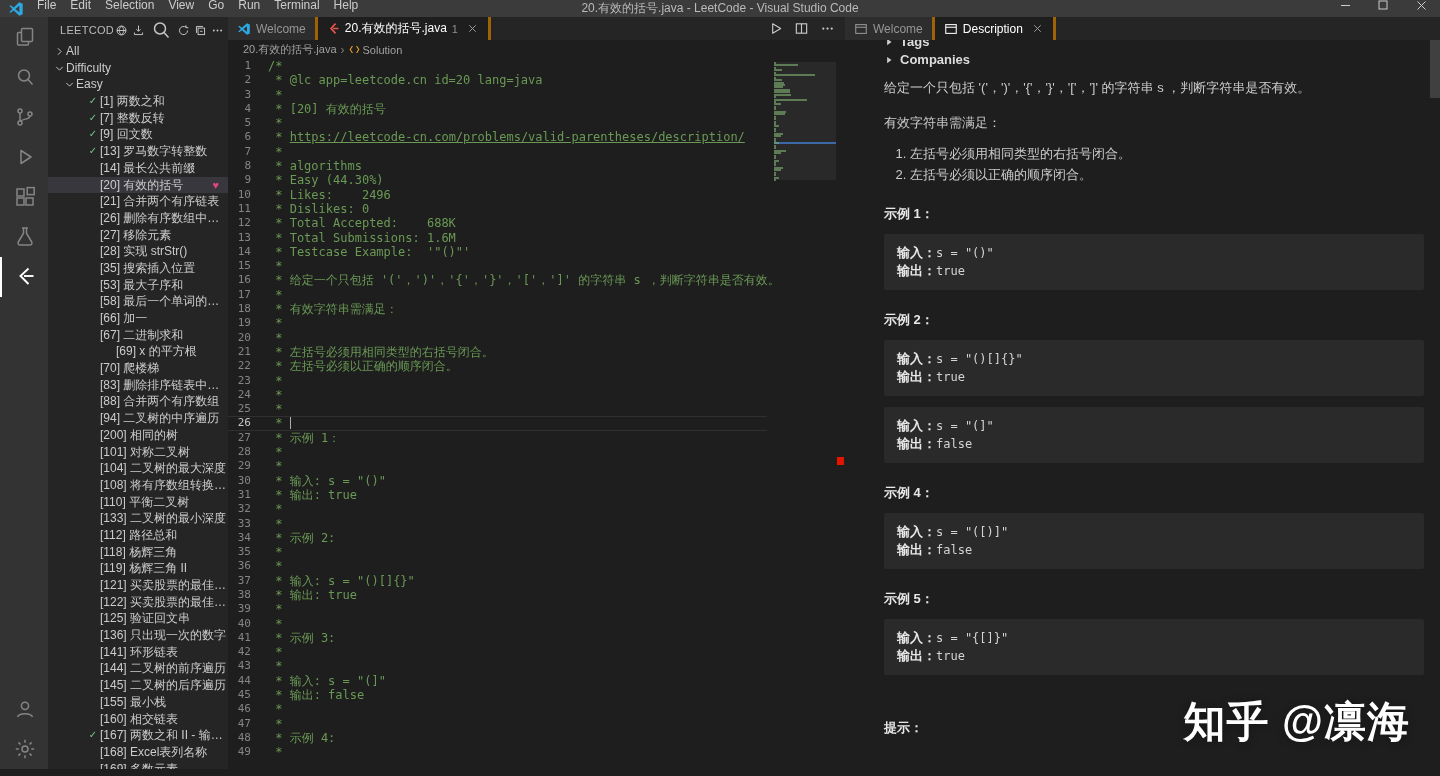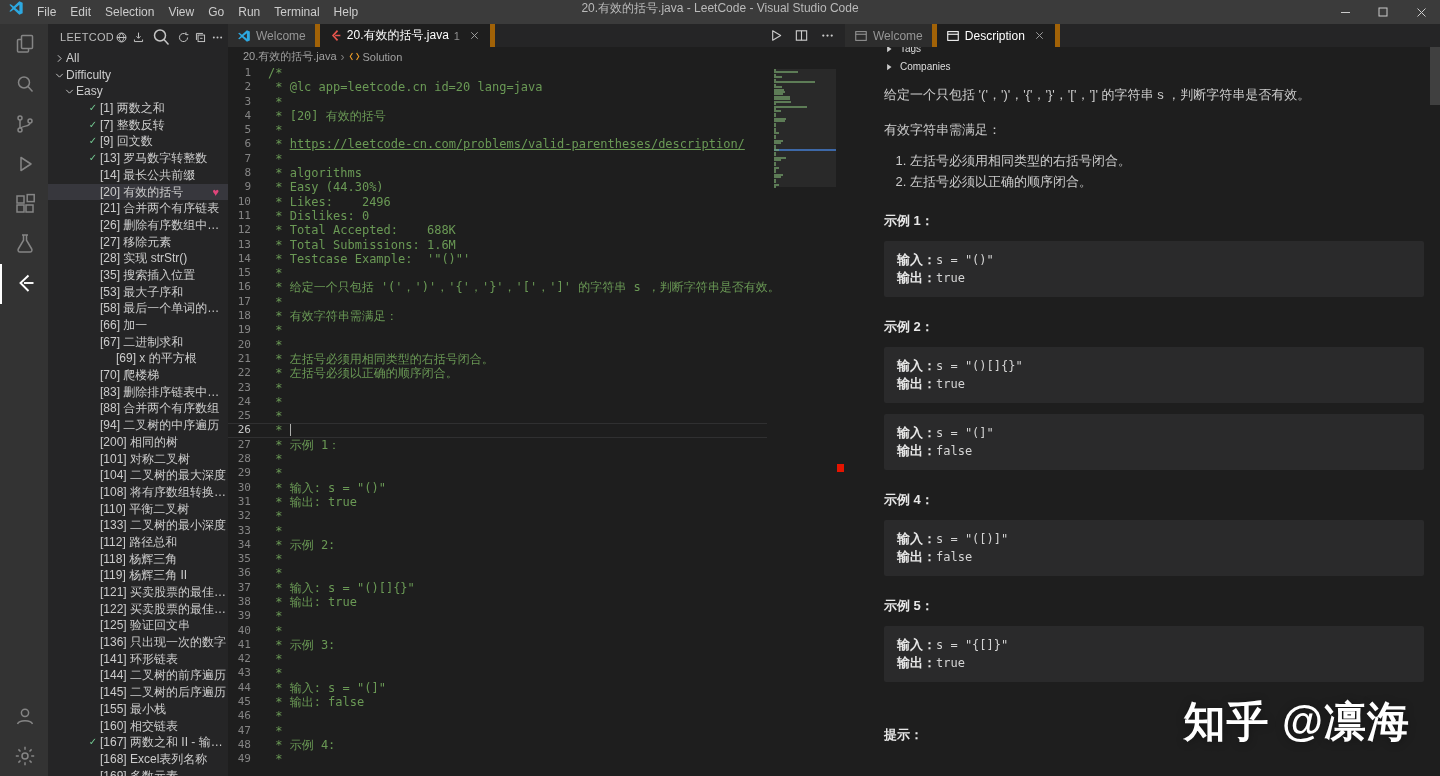--- a/index.html
+++ b/index.html
@@ -1,20 +1,20 @@
 <!DOCTYPE html>
 <html><head>
 <meta charset="utf-8">
 <style>
   * { box-sizing: border-box; margin: 0; padding: 0; }
   html,body { width:1440px; height:776px; overflow:hidden; }
   body { background:#1e1e1e; font-family:"Liberation Sans", sans-serif; font-size:13px; color:#cccccc; position:relative; }
 
   
-  .titlebar { height:24px; background:#3b3b3b; display:flex; align-items:flex-start; color:#cccccc; font-size:12px; position:relative; z-index:10; }
+  .titlebar { height:17px; background:#3b3b3b; display:flex; align-items:flex-end; color:#cccccc; font-size:12px; position:relative; z-index:10; }
   .vslogo { width:16px; height:16px; margin:0 6px 0 8px; display:flex; align-items:center; }
   .menus { display:flex; }
   .menu-item { padding:0 7px; line-height:24px; cursor:default; }
   .win-title { position:absolute; left:50%; transform:translateX(-50%); color:#bababa; white-space:nowrap; }
   .win-controls { margin-left:auto; display:flex; height:24px; }
   .win-btn { width:38px; display:flex; align-items:center; justify-content:center; color:#cccccc; }
 
   
   .main { display:flex; height:752px; }
 
@@ -36,21 +36,21 @@
   .twisty { width:14px; flex:none; display:flex; align-items:center; justify-content:center; color:#c5c5c5; }
   .check { width:14px; flex:none; color:#73c991; font-size:10px; text-align:center; }
   .tree-label { overflow:hidden; text-overflow:ellipsis; }
   .fav-heart { margin-left:auto; padding-right:9px; color:#e0457b; font-size:11px; }
 
   
   .egroup { display:flex; flex-direction:column; background:#1e1e1e; position:relative; }
   .egroup.left { width:617px; flex:none; }
   .egroup.right { width:595px; flex:none; }
   .tabbar { height:23px; flex:none; background:#252526; display:flex; align-items:stretch; }
-  .tab { display:flex; align-items:center; gap:5px; padding:0 9px; background:#2d2d2d; color:#969696; font-size:12px; border-right:5px solid #a16207; white-space:nowrap; }
+  .tab { display:flex; align-items:center; gap:5px; padding:0 9px; background:#2d2d2d; color:#969696; font-size:12px; border-right:3px solid #a16207; white-space:nowrap; }
   .tab.active { background:#1e1e1e; color:#ffffff; }
   .tab .tab-badge { color:#8f8f8f; font-size:11px; }
   .tab-close { display:flex; color:#9d9d9d; margin-left:3px; }
   .tab-actions { margin-left:auto; display:flex; align-items:center; gap:11px; padding-right:10px; color:#cccccc; }
   .tab-actions span { display:flex; }
 
   
   .breadcrumb { height:19px; flex:none; display:flex; align-items:center; gap:4px; padding-left:15px; font-size:11px; color:#a0a0a0; }
   .bc-sep { color:#7a7a7a; font-size:12px; }
   .bc-item { display:flex; align-items:center; gap:3px; }
@@ -67,21 +67,21 @@
   .cursor { display:inline-block; width:1.5px; height:12px; background:#aeafad; vertical-align:-2px; }
 
   .minimap { position:absolute; top:3px; right:9px; width:62px; }
   .mm-line { height:2px; margin-bottom:0.45px; background:#79a96f; opacity:.65; }
   .mm-slider { position:absolute; top:0; left:0; right:0; height:118px; background:rgba(255,255,255,.05); }
   .mm-blue { position:absolute; top:80px; left:0; right:0; height:2px; background:#3f6fb5; opacity:.9; }
   .overview-red { position:absolute; right:1px; top:398px; width:7px; height:8px; background:#e51400; }
 
   
   .desc { flex:1; overflow:hidden; position:relative; padding:0 16px 0 39px; font-size:13px; color:#cccccc; }
-  .collapsible { display:flex; align-items:center; gap:6px; height:17px; font-weight:normal; color:#dddddd; font-size:10px; }
+  .collapsible { display:flex; align-items:center; gap:6px; height:17px; font-weight:bold; color:#dddddd; font-size:13px; }
   .collapsible:first-child { margin-top:-7px; }
   .collapsible + .collapsible { margin-top:1px; }
   .cs-arrow { display:flex; color:#cccccc; }
   .desc-intro { margin-top:11px; white-space:nowrap; }
   .req-title { margin-top:17px; }
   .req-list { margin:13px 0 0 0; padding-left:26px; }
   .req-list li { margin-bottom:3px; }
   .example-title { margin-top:21px; font-weight:bold; color:#e8e8e8; }
   .example-box { margin-top:11px; background:#2a2a2b; border-radius:2px; padding:10px 13px; line-height:17px; }
   .example-box .io-label { font-weight:bold; color:#e8e8e8; }

